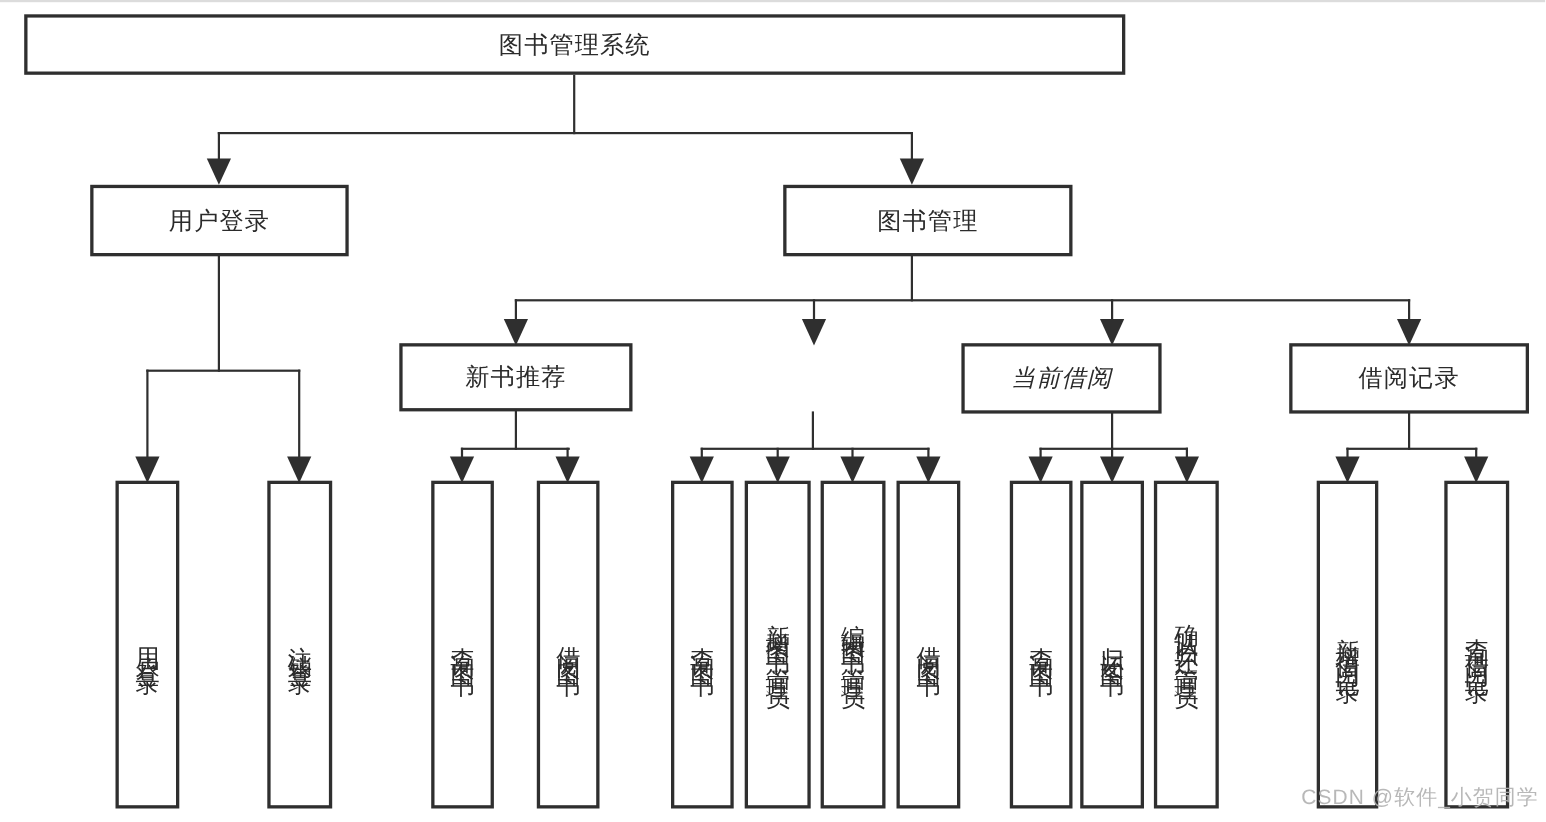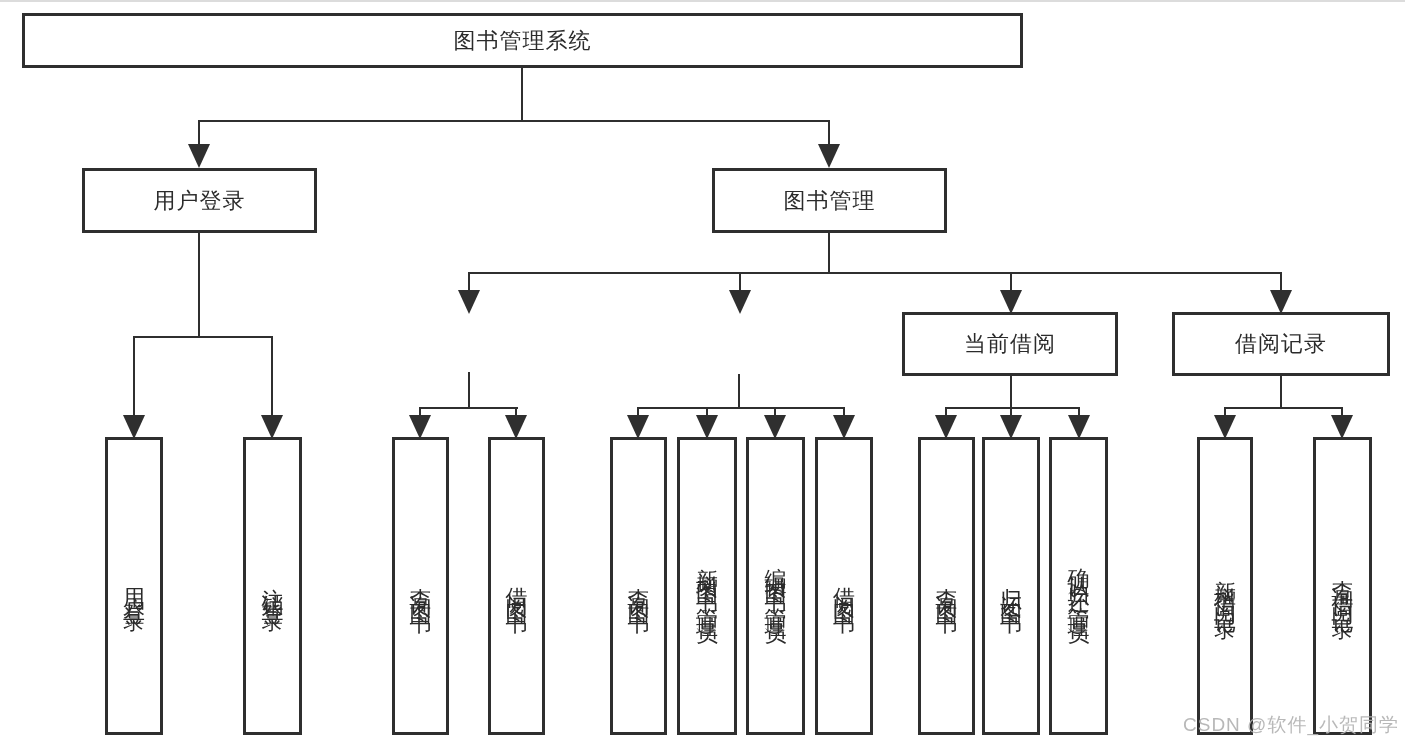--- a/index.html
+++ b/index.html
@@ -59,25 +59,28 @@
 <div id="stage">
   <div class="topline"></div>
 
   <div class="box" style="left:22px;top:13px;width:1001px;height:55px;align-items:center;">
     <span>图书管理系统</span>
   </div>
 
   <div class="box" style="left:82px;top:168px;width:235px;height:65px;">
     <span>用户登录</span>
   </div>
-  <div class="box" style="left:712px;top:168px;width:235px;height:65px;">
+  <div class="box" style="left:712px;top:168px;width:263px;height:65px;">
     <span>图书管理</span>
   </div>
 
-  <div class="box" style="left:902px;top:312px;width:216px;height:64px;">
+  <div class="box" style="left:363px;top:312px;width:212px;height:62px;">
+    <span>新书推荐</span>
+  </div>
+  <div class="box" style="left:874px;top:312px;width:182px;height:64px;font-style:italic;">
     <span>当前借阅</span>
   </div>
   <div class="box" style="left:1172px;top:312px;width:218px;height:64px;">
     <span>借阅记录</span>
   </div>
 
   <div class="box leaf" style="left:105px;top:437px;width:58px;height:298px;">
     <span>用户登录</span>
   </div>
   <div class="box leaf" style="left:243px;top:437px;width:59px;height:298px;">

